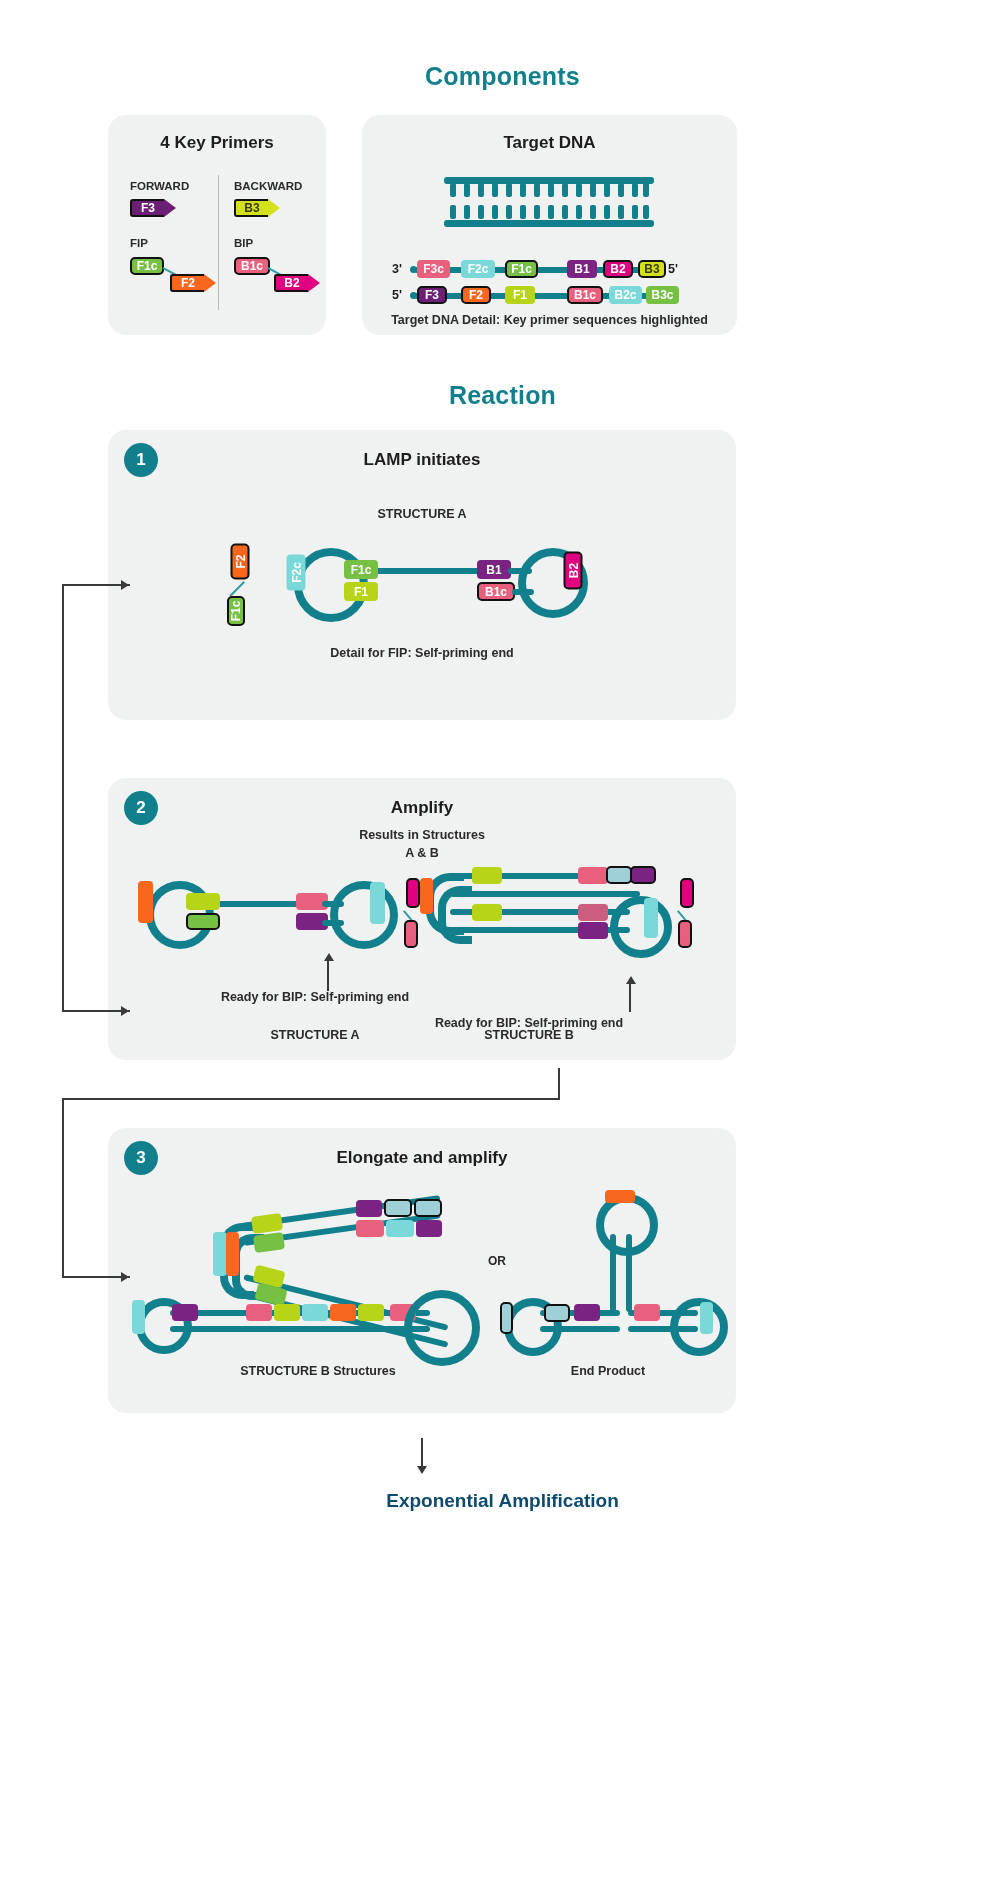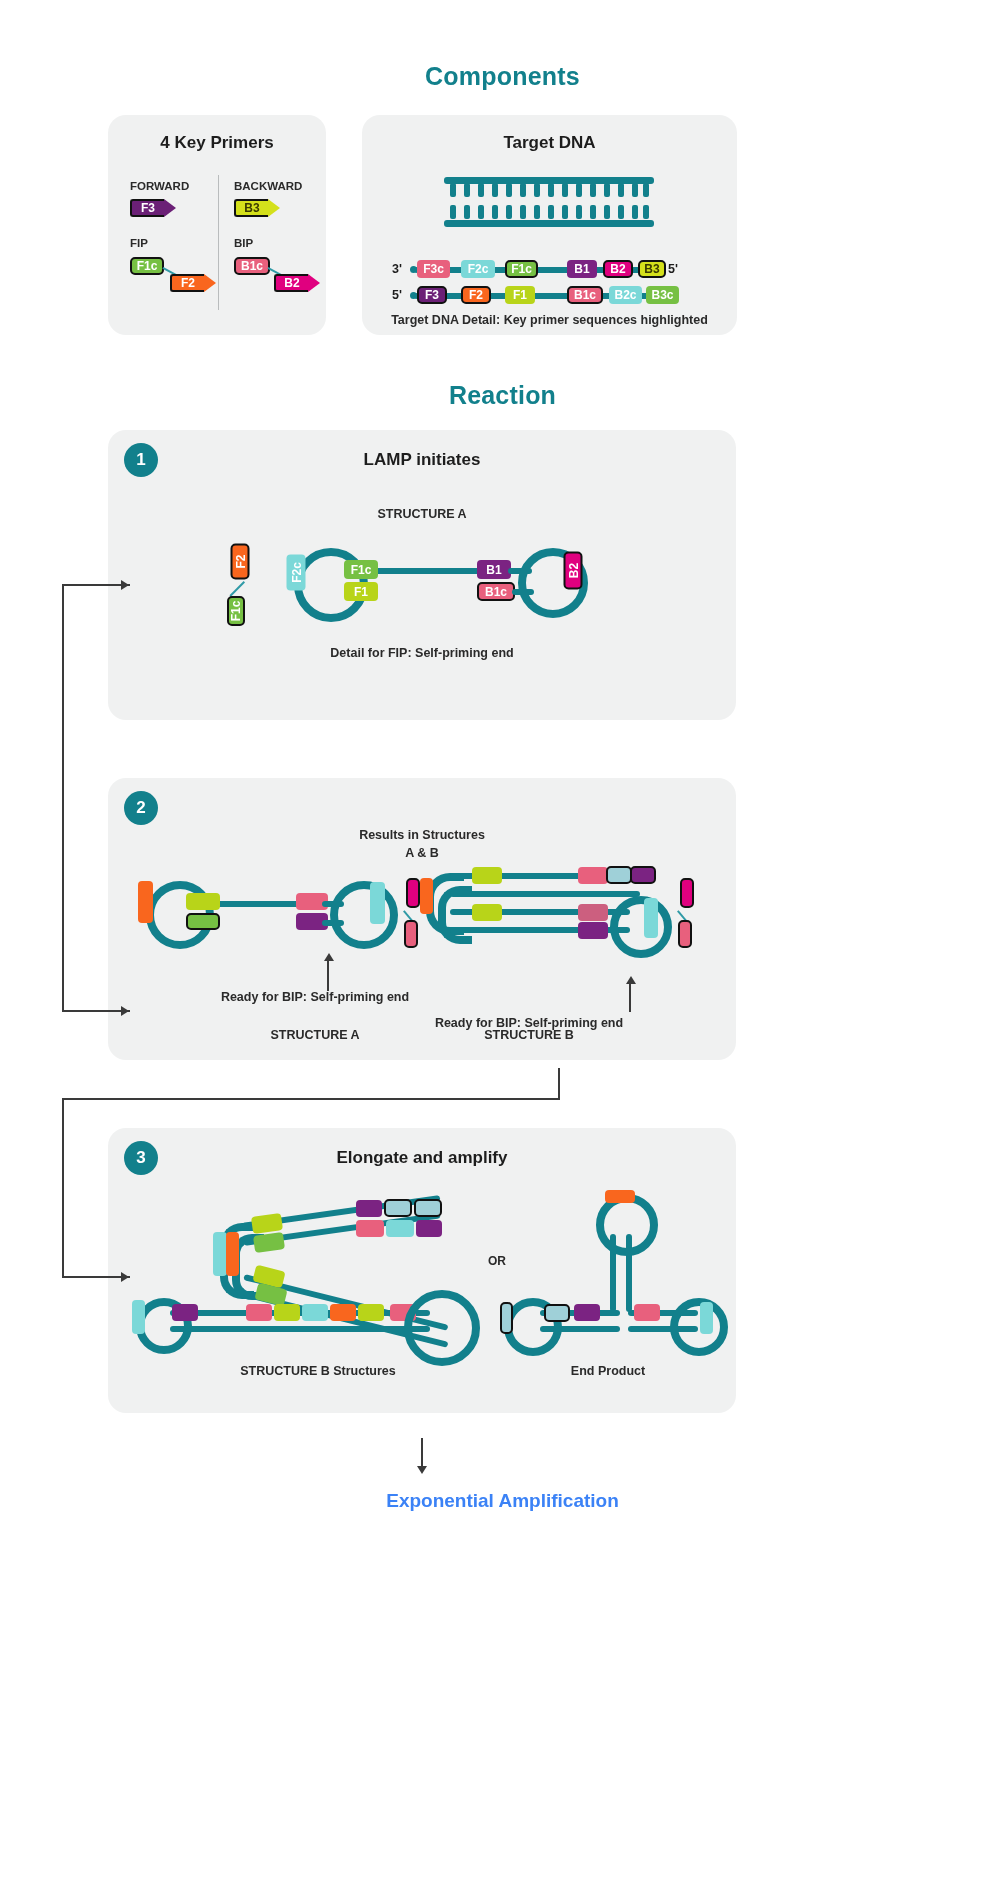--- a/index.html
+++ b/index.html
@@ -93,21 +93,21 @@
     border-bottom:8px solid #3a3a3a;
   }
   .flow .head-down{
     position:absolute;width:0;height:0;
     border-left:5px solid transparent;border-right:5px solid transparent;
     border-top:8px solid #3a3a3a;
   }
 
   .final-text{
     position:absolute;width:100%;text-align:center;
-    font-weight:bold;font-size:19px;color:#3b82f6;
+    font-weight:bold;font-size:19px;color:#0c4a6e;
   }
 
   .or-text{position:absolute;font-size:12px;font-weight:bold;color:#2a2a2a;}
 
   
   .prime{position:absolute;font-size:12.5px;font-weight:bold;color:#1d1d1d;}
 
   .rot90{transform:rotate(-90deg);transform-origin:center center;}
 </style>
 </head>
@@ -257,20 +257,21 @@
     <div class="loop" style="left:410px;top:118px;width:54px;height:54px;"></div>
     <div class="tag box rot90" style="left:446px;top:131px;width:38px;height:19px;background:#e0007f;">B2</div>
 
     <div class="caption" style="left:0;top:216px;width:628px;">Detail for FIP: Self-priming end</div>
   </div>
 
   <div class="panel" id="step2-panel" style="left:108px;top:778px;width:628px;height:282px;">
     <div class="step-badge" style="left:16px;top:13px;">
       <span>2</span>
     </div>
+    <div class="panel-title" style="top:20px;">Amplify</div>
     <div class="caption" style="left:0;top:50px;width:628px;">Results in Structures</div>
     <div class="caption" style="left:0;top:68px;width:628px;">A &amp; B</div>
 
     <div class="loop" style="left:38px;top:103px;width:52px;height:52px;"></div>
     <div class="tag plain" style="left:30px;top:103px;width:15px;height:42px;background:#f9661e;border-radius:4px;"></div>
     <div class="strand" style="left:82px;top:123px;width:130px;"></div>
     <div class="strand" style="left:82px;top:142px;width:24px;"></div>
     <div class="tag plain" style="left:78px;top:115px;width:34px;height:17px;background:#b8d419;"></div>
     <div class="tag box" style="left:78px;top:135px;width:34px;height:17px;background:#76c043;"></div>
     <div class="tag plain" style="left:188px;top:115px;width:32px;height:17px;background:#e8607d;"></div>

